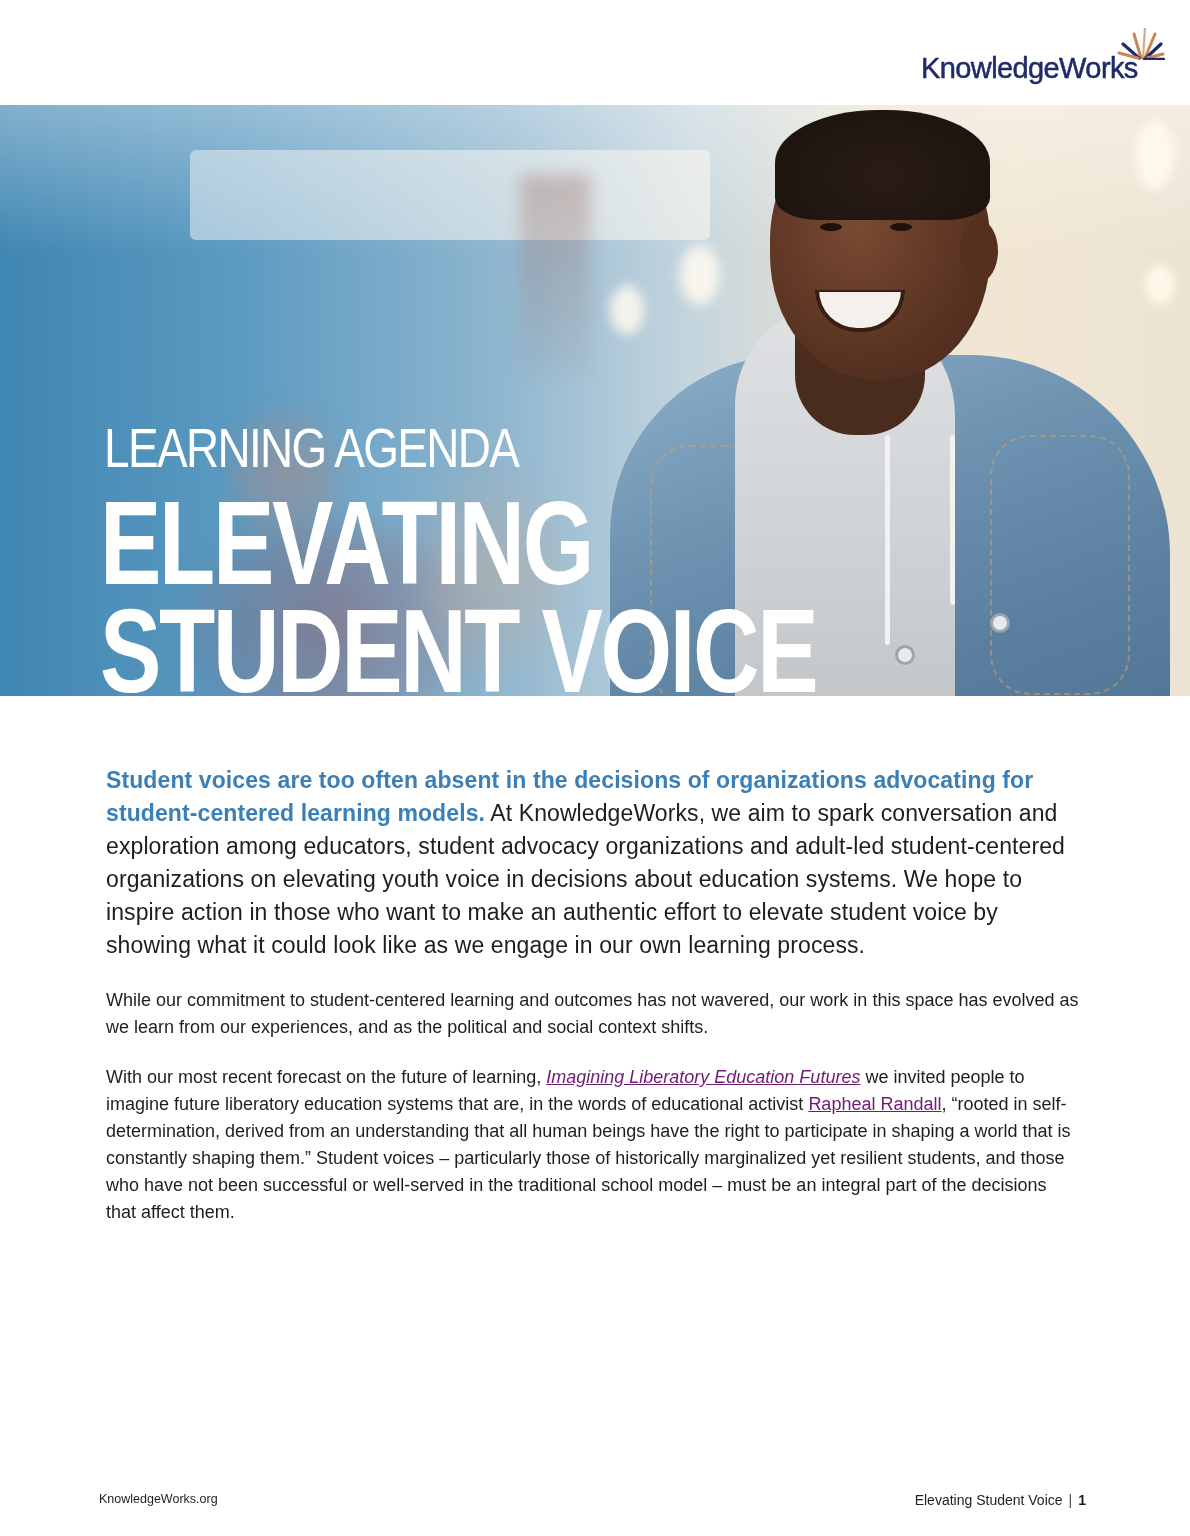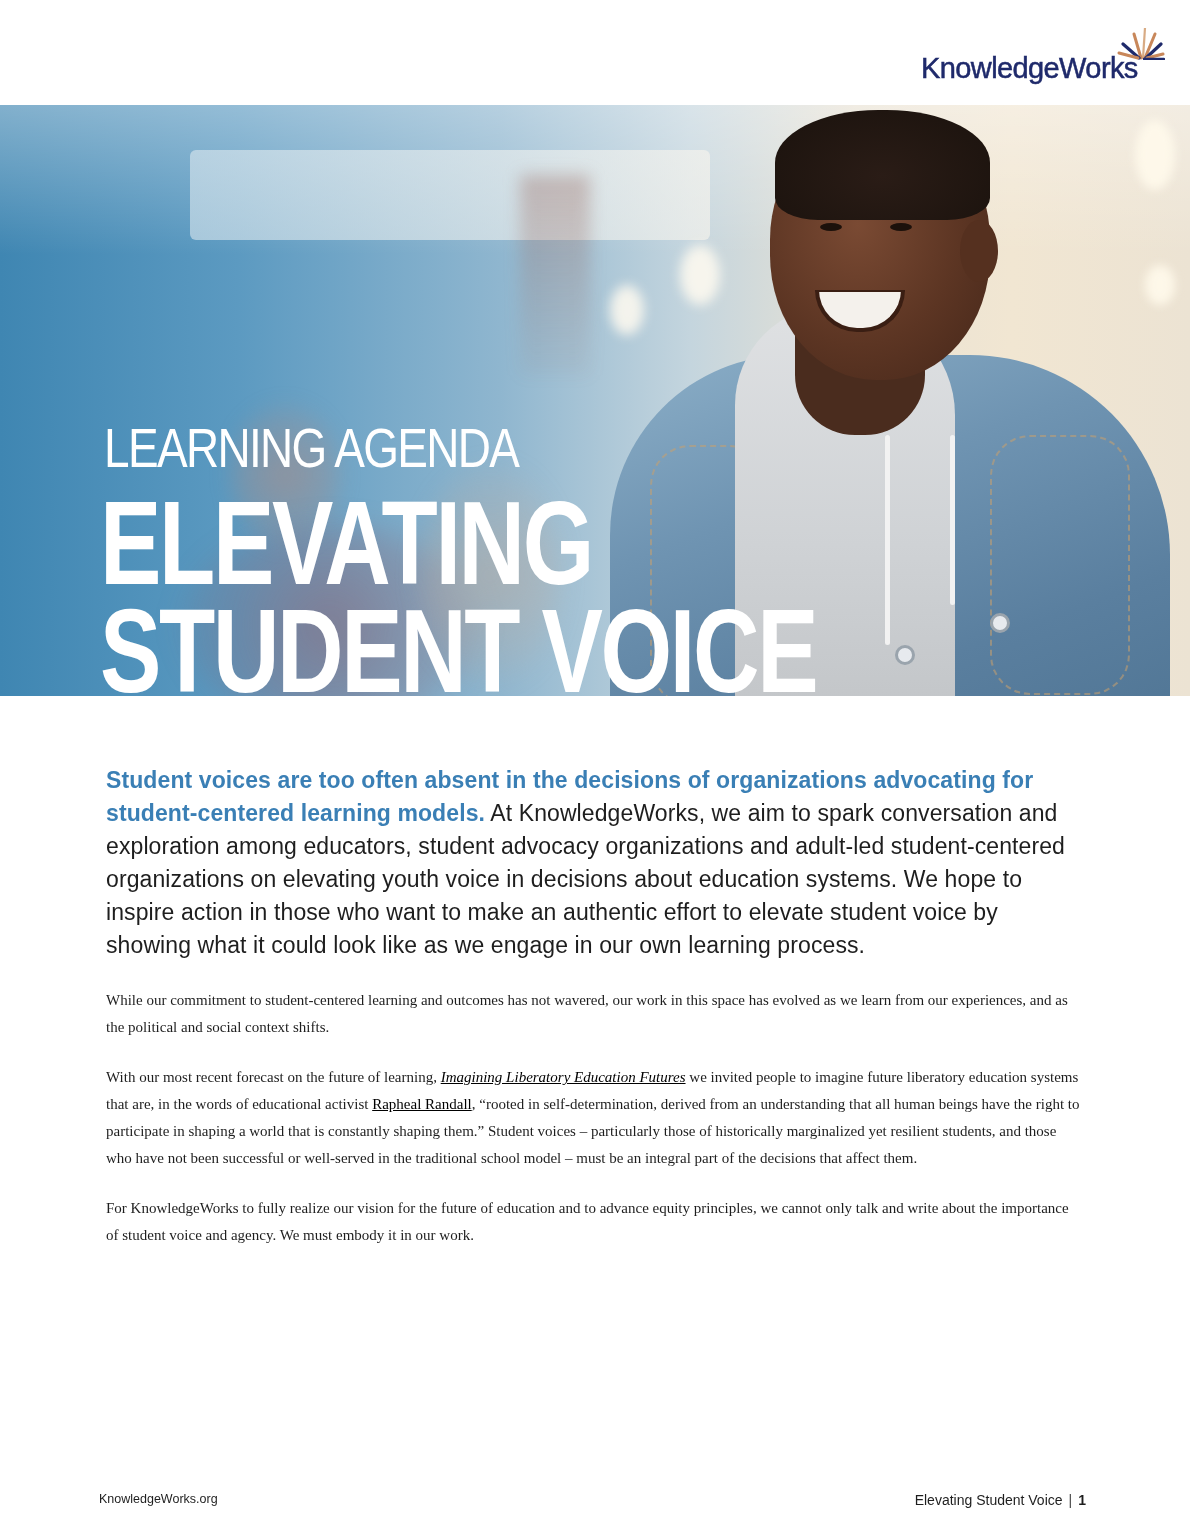--- a/index.html
+++ b/index.html
@@ -53,23 +53,23 @@
     color: #ffffff; letter-spacing: -2px; transform: scaleX(0.82); transform-origin: left top; line-height: 1; white-space: nowrap; }
   .title { position: absolute; left: 100px; font-family: "Liberation Sans", sans-serif; font-size: 118px; font-weight: 700;
     color: #ffffff; letter-spacing: -3px; transform: scaleX(0.78); transform-origin: left top; line-height: 1; white-space: nowrap; }
   .title.l1 { top: 484px; }
   .title.l2 { top: 592px; }
 
   
   .content { position: absolute; left: 106px; top: 764px; width: 975px; }
   .lead { font-size: 23px; line-height: 33px; color: #1e1e1e; letter-spacing: 0.1px; }
   .lead .em { color: #3a7fb5; font-weight: 700; }
-  .para { font-size: 15px; line-height: 27px; color: #1e1e1e; margin-top: 23px; font-family: Liberation Serif, serif; }
+  .para { font-size: 18px; line-height: 27px; color: #1e1e1e; margin-top: 23px; }
   .para.first { margin-top: 25px; }
-  .para a { color: #000000; text-decoration: underline; }
+  .para a { color: #701a75; text-decoration: underline; }
   .para a.italic { font-style: italic; }
 
   
   .footer-left { position: absolute; left: 99px; top: 1492px; font-size: 12.5px; color: #1e1e1e; }
   .footer-right { position: absolute; right: 104px; top: 1492px; font-size: 14px; color: #1e1e1e; }
   .footer-right .sep { margin: 0 6px; color: #444; }
   .footer-right .num { font-weight: 700; }
 </style>
 </head>
 <body>
@@ -124,19 +124,18 @@
 <div class="title l1">ELEVATING</div>
 <div class="title l2" style="clip-path: inset(0 0 13px 0);">STUDENT VOICE</div>
 
 <div class="content">
   <p class="lead"><span class="em">Student voices are too often absent in the decisions of organizations advocating for student-centered learning models.</span><span> At KnowledgeWorks, we aim to spark conversation and exploration among educators, student advocacy organizations and adult-led student-centered organizations on elevating youth voice in decisions about education systems. We hope to inspire action in those who want to make an authentic effort to elevate student voice by showing what it could look like as we engage in our own learning process.</span></p>
 
   <p class="para first">While our commitment to student-centered learning and outcomes has not wavered, our work in this space has evolved as we learn from our experiences, and as the political and social context shifts.</p>
 
   <p class="para"><span>With our most recent forecast on the future of learning, </span><a class="italic">Imagining Liberatory Education Futures</a><span> we invited people to imagine future liberatory education systems that are, in the words of educational activist </span><a>Rapheal Randall</a><span>, “rooted in self-determination, derived from an understanding that all human beings have the right to participate in shaping a world that is constantly shaping them.” Student voices – particularly those of historically marginalized yet resilient students, and those who have not been successful or well-served in the traditional school model – must be an integral part of the decisions that affect them.</span></p>
 
-  <p class="para">For KnowledgeWorks to fully realize our vision for the future of education and to advance equity principles, we cannot only talk and write about the importance of student voice and agency. We must embody it in our work.</p>
 </div>
 
 <div class="footer-left">KnowledgeWorks.org</div>
 <div class="footer-right">
   <span>Elevating Student Voice</span><span class="sep">|</span><span class="num">1</span>
 </div>
 
 </body></html>

